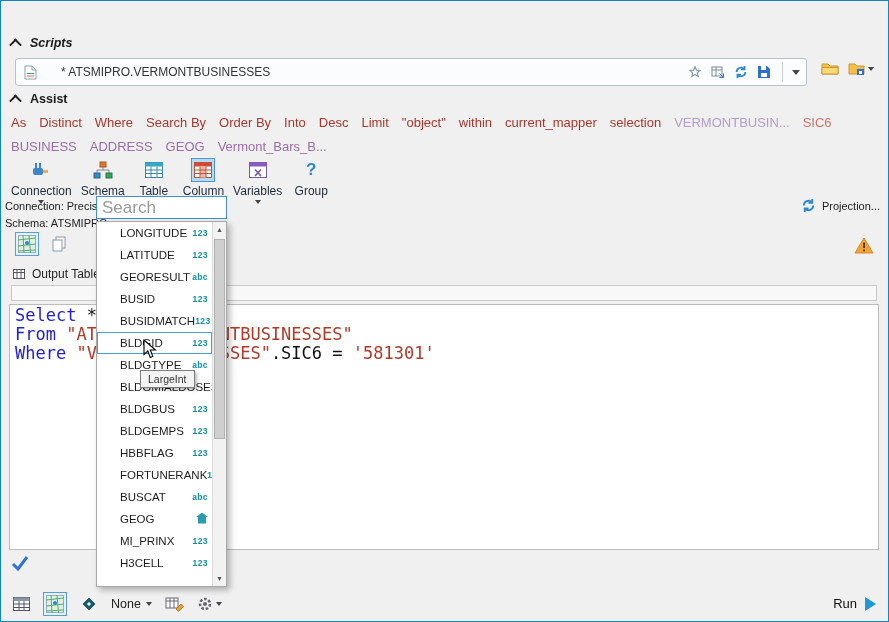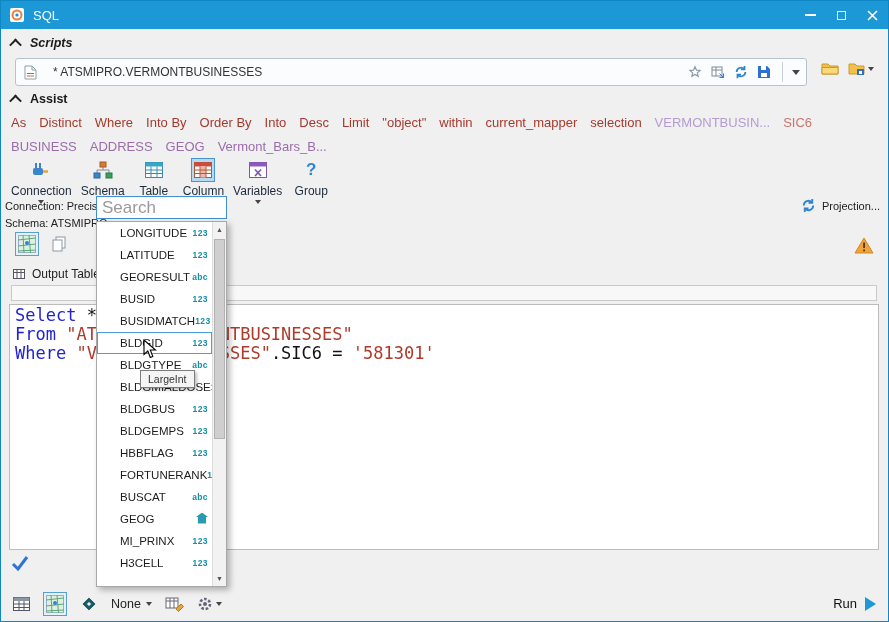--- a/index.html
+++ b/index.html
@@ -16,21 +16,21 @@
   .max-glyph{width:9px;height:9px;border:1.5px solid #fff;box-sizing:border-box;}
 
   
   .sec-header{position:absolute;display:flex;align-items:center;gap:10px;color:#1a1a1a;font-size:12.5px;font-weight:bold;}
   .caret-up{width:7px;height:7px;border-left:2px solid #222;border-top:2px solid #222;transform:rotate(45deg) translate(1px,1px);}
 
   
   .script-combo{position:absolute;left:14px;top:57px;width:792px;height:28px;background:#fbfcfd;border:1px solid #b7c3cc;
                 border-radius:3px;box-sizing:border-box;display:flex;align-items:center;}
   .script-ico{margin-left:8px;display:flex;}
-  .script-text{margin-left:16px;font-size:12px;color:#333;}
+  .script-text{margin-left:24px;font-size:12px;color:#333;}
   .combo-tools{margin-left:auto;display:flex;align-items:center;gap:9px;padding-right:6px;}
   .combo-divider{width:1px;height:20px;background:#c9d2da;margin-left:2px;}
   .tri-down{width:0;height:0;border-left:4px solid transparent;border-right:4px solid transparent;border-top:5px solid #444;}
   .tri-down.small{border-left-width:3px;border-right-width:3px;border-top-width:4px;}
   .icon-btn{display:flex;align-items:center;justify-content:center;cursor:default;}
   .ext-btn{position:absolute;top:60px;display:flex;align-items:center;gap:3px;}
 
   
   .kwrow{position:absolute;left:10px;right:6px;display:flex;gap:13px;font-size:13px;white-space:nowrap;}
   .kw-link{cursor:default;}
@@ -97,43 +97,20 @@
 
   .tooltip{position:absolute;left:139px;top:369px;z-index:60;background:#f4f4f4;border:1px solid #7c7c7c;
            font-size:10.5px;color:#333;padding:2px 7px;box-shadow:2px 2px 3px rgba(0,0,0,.25);}
   .cursor{position:absolute;left:142px;top:338px;z-index:70;pointer-events:none;}
 </style>
 </head>
 <body>
 
 <div class="window">
 
-  <div class="titlebar">
-    <span class="title-icon">
-      <svg width="16" height="16">
-          <rect x="1" y="1" width="14" height="14" rx="2" fill="#fff"></rect>
-          <circle cx="8" cy="8" r="4.5" fill="none" stroke="#e8823a" stroke-width="2"></circle>
-          <circle cx="8" cy="8" r="1.6" fill="#2e86d0"></circle>
-        </svg>
-    </span>
-    <span class="title-text">SQL</span>
-    <div class="caption-btns">
-      <div class="cap-btn">
-          <span class="min-glyph"></span>
-        </div>
-      <div class="cap-btn">
-          <span class="max-glyph"></span>
-        </div>
-      <div class="cap-btn">
-        <svg width="11" height="11">
-            <path d="M1 1 L10 10 M10 1 L1 10" stroke="#fff" stroke-width="1.6"></path>
-          </svg>
-      </div>
-    </div>
-  </div>
 
   <div class="sec-header" style="left:10px;top:35px;font-style:italic;">
     <span class="caret-up"></span>
     <span>Scripts</span>
   </div>
 
   <div class="script-combo">
     <span class="script-ico">
       <svg width="13" height="15">
           <path d="M1 1 h7 l4 4 v9 h-11 z" fill="#fff" stroke="#8aa0b0"></path>
@@ -200,21 +177,21 @@
   </div>
 
   <div class="kwrow" style="top:114px;">
 
       <span class="kw-link c-red">As</span>
 
       <span class="kw-link c-red">Distinct</span>
 
       <span class="kw-link c-red">Where</span>
 
-      <span class="kw-link c-red">Into By</span>
+      <span class="kw-link c-red">Search By</span>
 
       <span class="kw-link c-red">Order By</span>
 
       <span class="kw-link c-red">Into</span>
 
       <span class="kw-link c-red">Desc</span>
 
       <span class="kw-link c-red">Limit</span>
 
       <span class="kw-link c-red">"object"</span>

